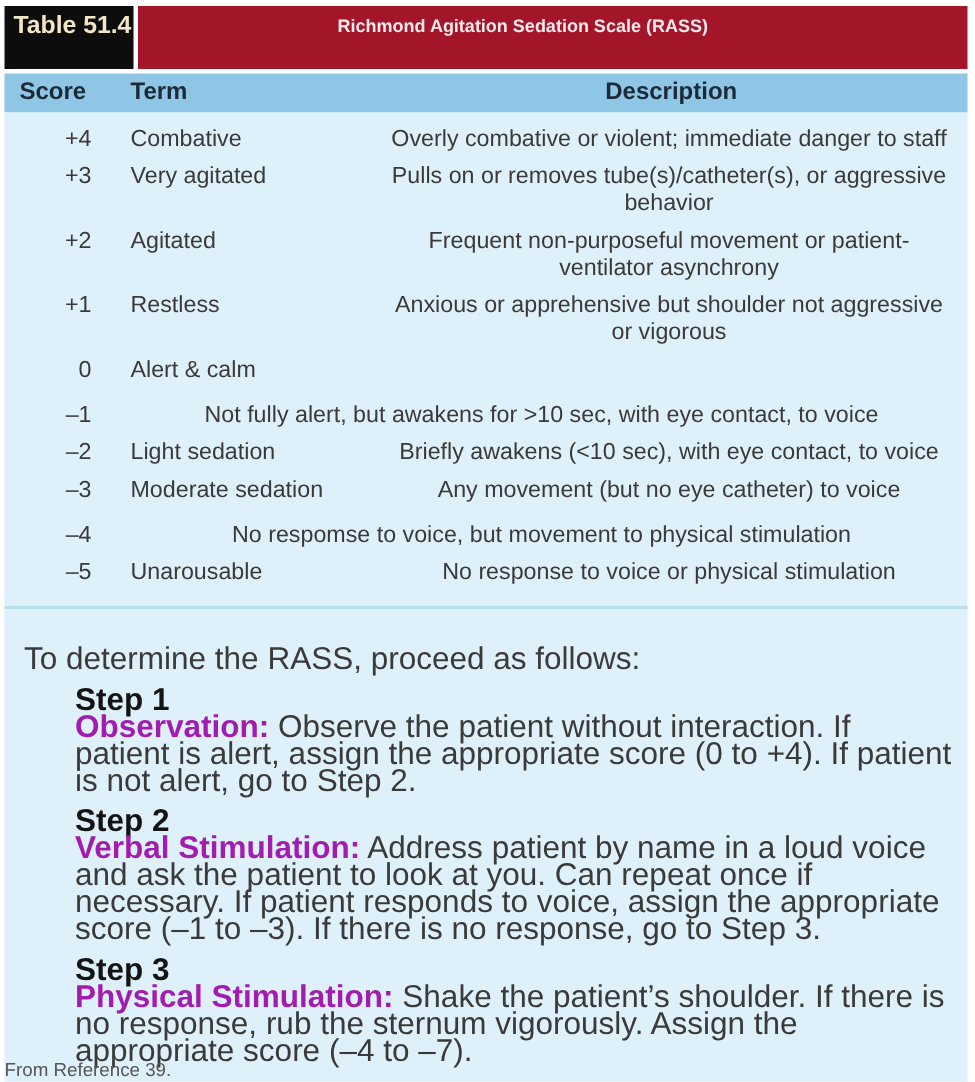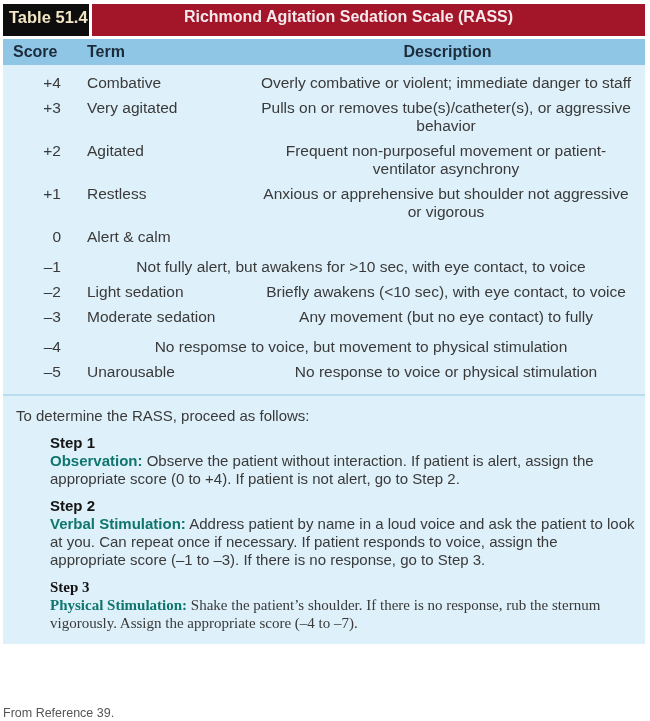--- a/index.html
+++ b/index.html
@@ -1,42 +1,42 @@
 <!DOCTYPE html>
 <html><head>
 <meta charset="utf-8">
 <style>
   html, body { margin: 0; padding: 0; background: #ffffff; }
   body { width: 650px; height: 721px; position: relative; overflow: hidden;
          font-family: "Liberation Sans", sans-serif; color: #3a3a3a; }
   .table-wrap { position: absolute; left: 3px; top: 4px; width: 642px; }
-  .title-bar { display: flex; height: 32px; }
+  .title-bar { display: flex; height: 42px; }
   .table-num { background: #0d0d0d; color: #f2e6c4; font-weight: bold; font-size: 16.5px;
                width: 86px; line-height: 26px; padding-left: 6px; box-sizing: border-box; }
   .table-title { flex: 1; margin-left: 3px; background: #a3162a; color: #f6e9ec;
-                 font-weight: bold; font-size: 16px; line-height: 26px; text-align: center; padding-right: 40px; }
+                 font-weight: bold; font-size: 12px; line-height: 26px; text-align: center; padding-right: 40px; }
   .header-row { margin-top: 3px; height: 26px; background: #8fc6e6; display: flex;
                 font-weight: bold; font-size: 16px; color: #1c2b3a; line-height: 26px; }
   .h-score { width: 78px; padding-left: 10px; box-sizing: border-box; }
   .h-term { width: 169px; padding-left: 6px; box-sizing: border-box; }
   .h-desc { flex: 1; text-align: center; }
   .body { background: #def0fa; }
   .rows { padding-top: 9px; padding-bottom: 6px; border-bottom: 2px solid #b9dcef; }
   .row { display: flex; font-size: 15.5px; line-height: 18px; margin-bottom: 7px; }
   .c-score { width: 58px; text-align: right; padding-right: 26px; box-sizing: border-box; width: 84px; }
   .c-term { width: 170px; }
   .c-desc { flex: 1; padding-right: 10px; text-align: center; }
   .row.single { margin-bottom: 12px; }
-  .steps { padding: 11px 10px 12px 13px; font-size: 15px; line-height: 18px; }
+  .steps { padding: 25px 10px 12px 13px; font-size: 21px; line-height: 18px; }
   .intro { margin-bottom: 9px; }
   .step { display: flex; margin-left: 34px; margin-bottom: 9px; flex-direction: column; }
-  .step:last-child { margin-bottom: 0; font-family: Liberation Serif, serif; }
+  .step:last-child { margin-bottom: 0; }
   .step-num { font-weight: bold; color: #141414; white-space: nowrap; width: 60px; flex: none; }
   .step-text { flex: 1; }
-  .step-head { font-weight: bold; color: #0f766e; }
+  .step-head { font-weight: bold; color: #a21caf; }
   .footnote { position: absolute; left: 3px; top: 706px; font-size: 12.5px; color: #555; }
 </style>
 </head>
 <body>
 
 <div class="table-wrap">
   <div class="title-bar">
     <div class="table-num">Table 51.4</div>
     <div class="table-title">Richmond Agitation Sedation Scale (RASS)</div>
   </div>
@@ -77,21 +77,21 @@
         <div class="c-desc">Not fully alert, but awakens for &gt;10 sec, with eye contact, to voice</div>
       </div>
       <div class="row">
         <div class="c-score">–2</div>
         <div class="c-term">Light sedation</div>
         <div class="c-desc">Briefly awakens (&lt;10 sec), with eye contact, to voice</div>
       </div>
       <div class="row single">
         <div class="c-score">–3</div>
         <div class="c-term">Moderate sedation</div>
-        <div class="c-desc">Any movement (but no eye contact) to fully</div>
+        <div class="c-desc">Any movement (but no eye catheter) to voice</div>
       </div>
       <div class="row">
         <div class="c-score">–4</div>
         <div class="c-desc">No respomse to voice, but movement to physical stimulation</div>
       </div>
       <div class="row">
         <div class="c-score">–5</div>
         <div class="c-term">Unarousable</div>
         <div class="c-desc">No response to voice or physical stimulation</div>
       </div>

